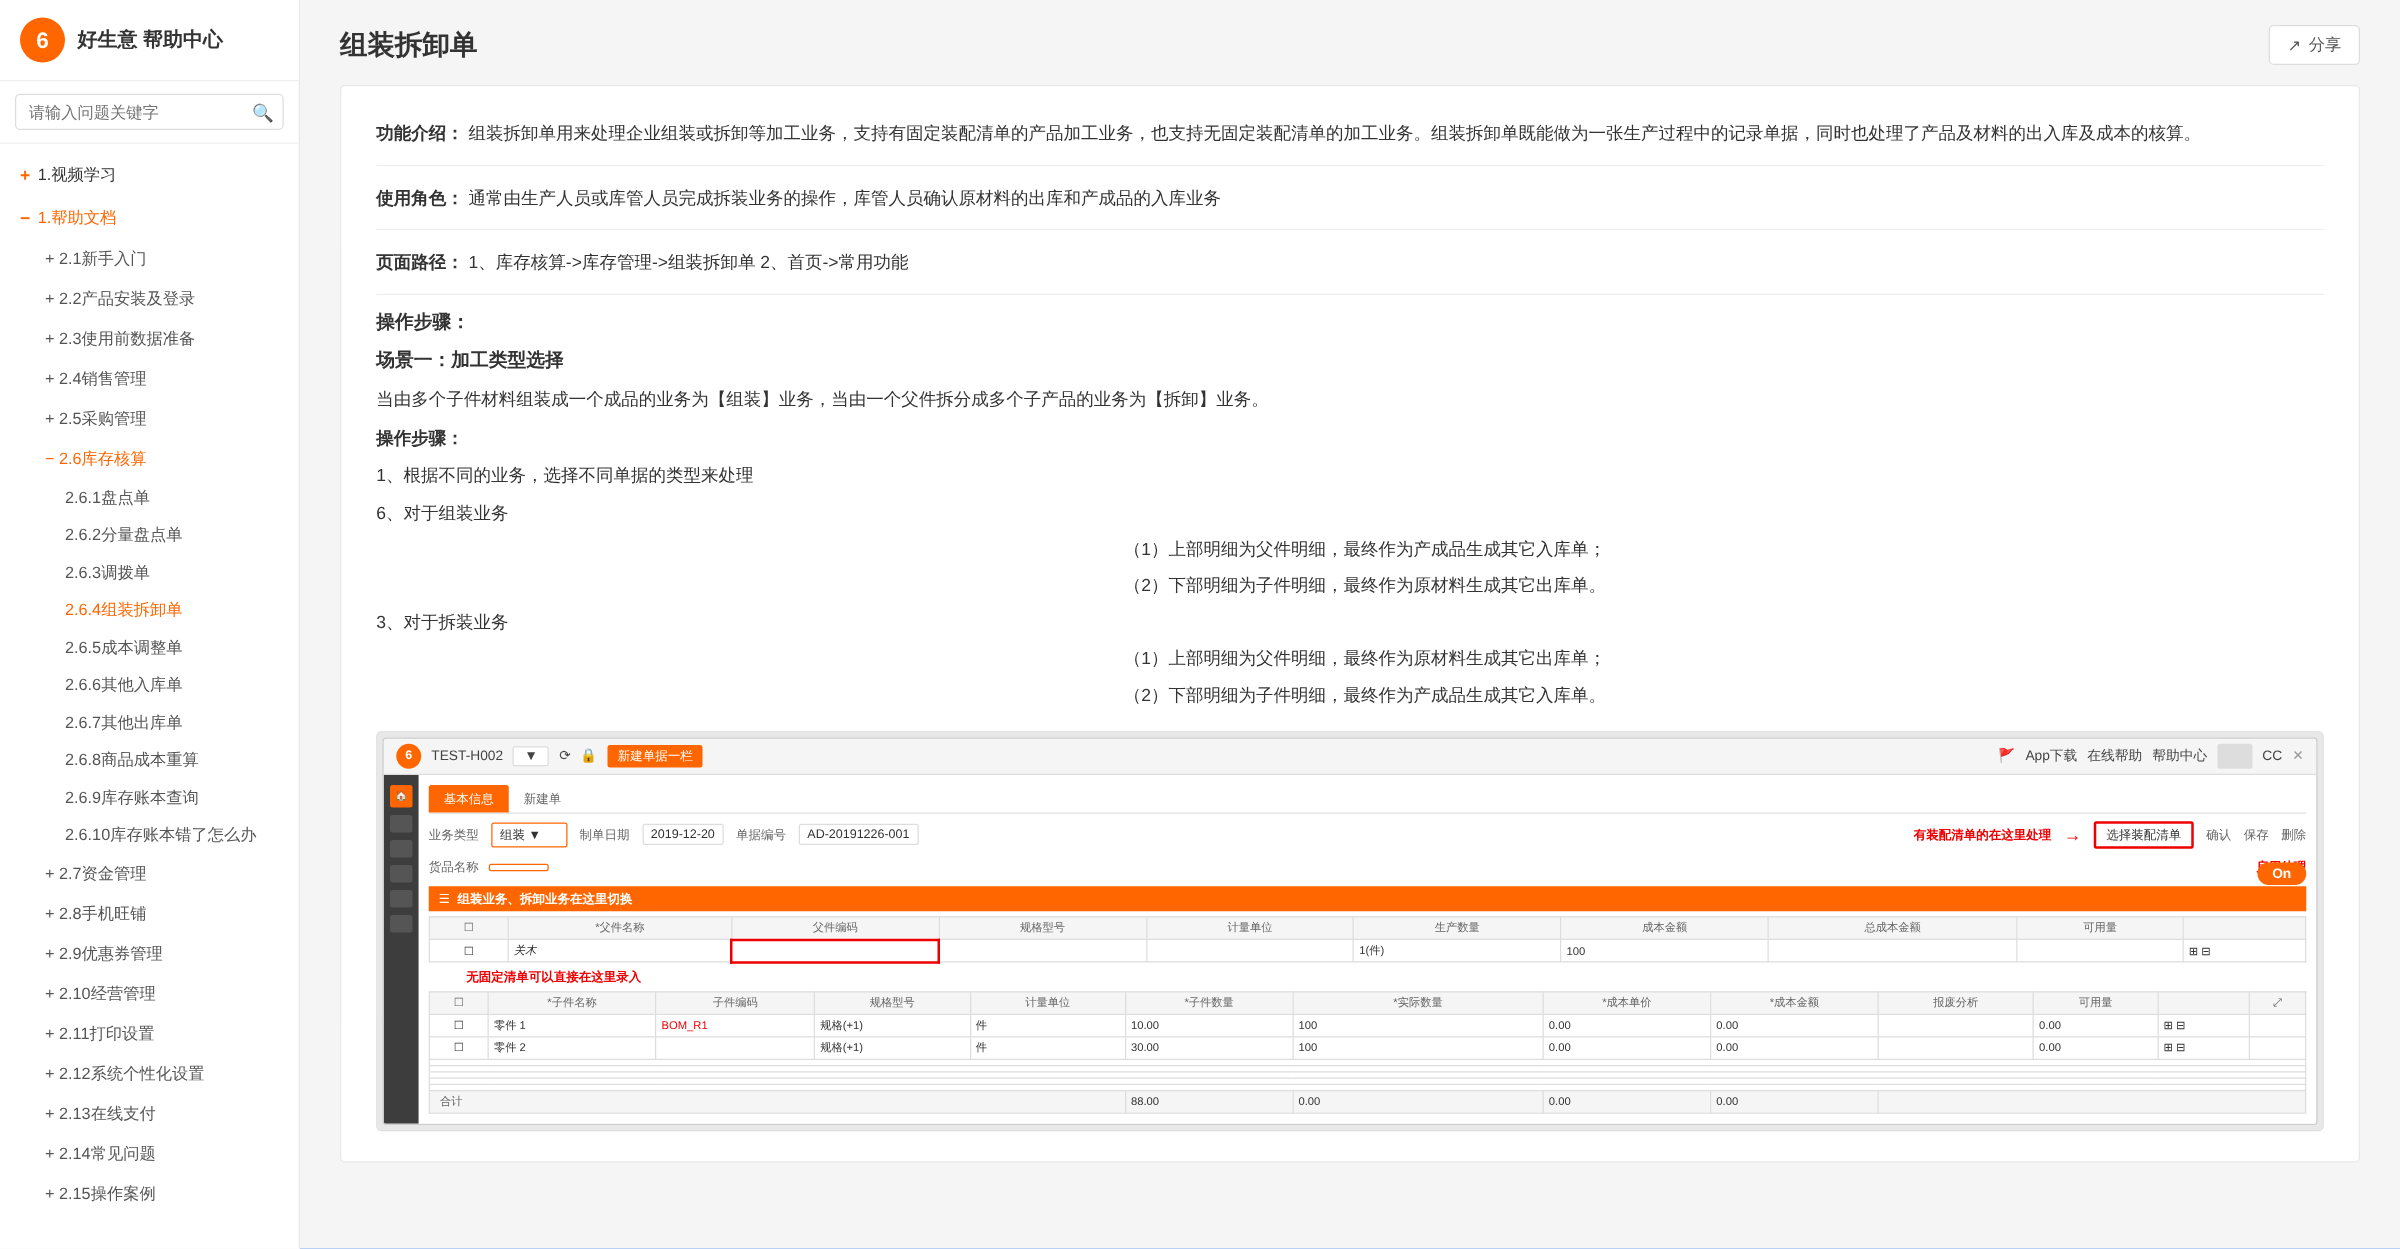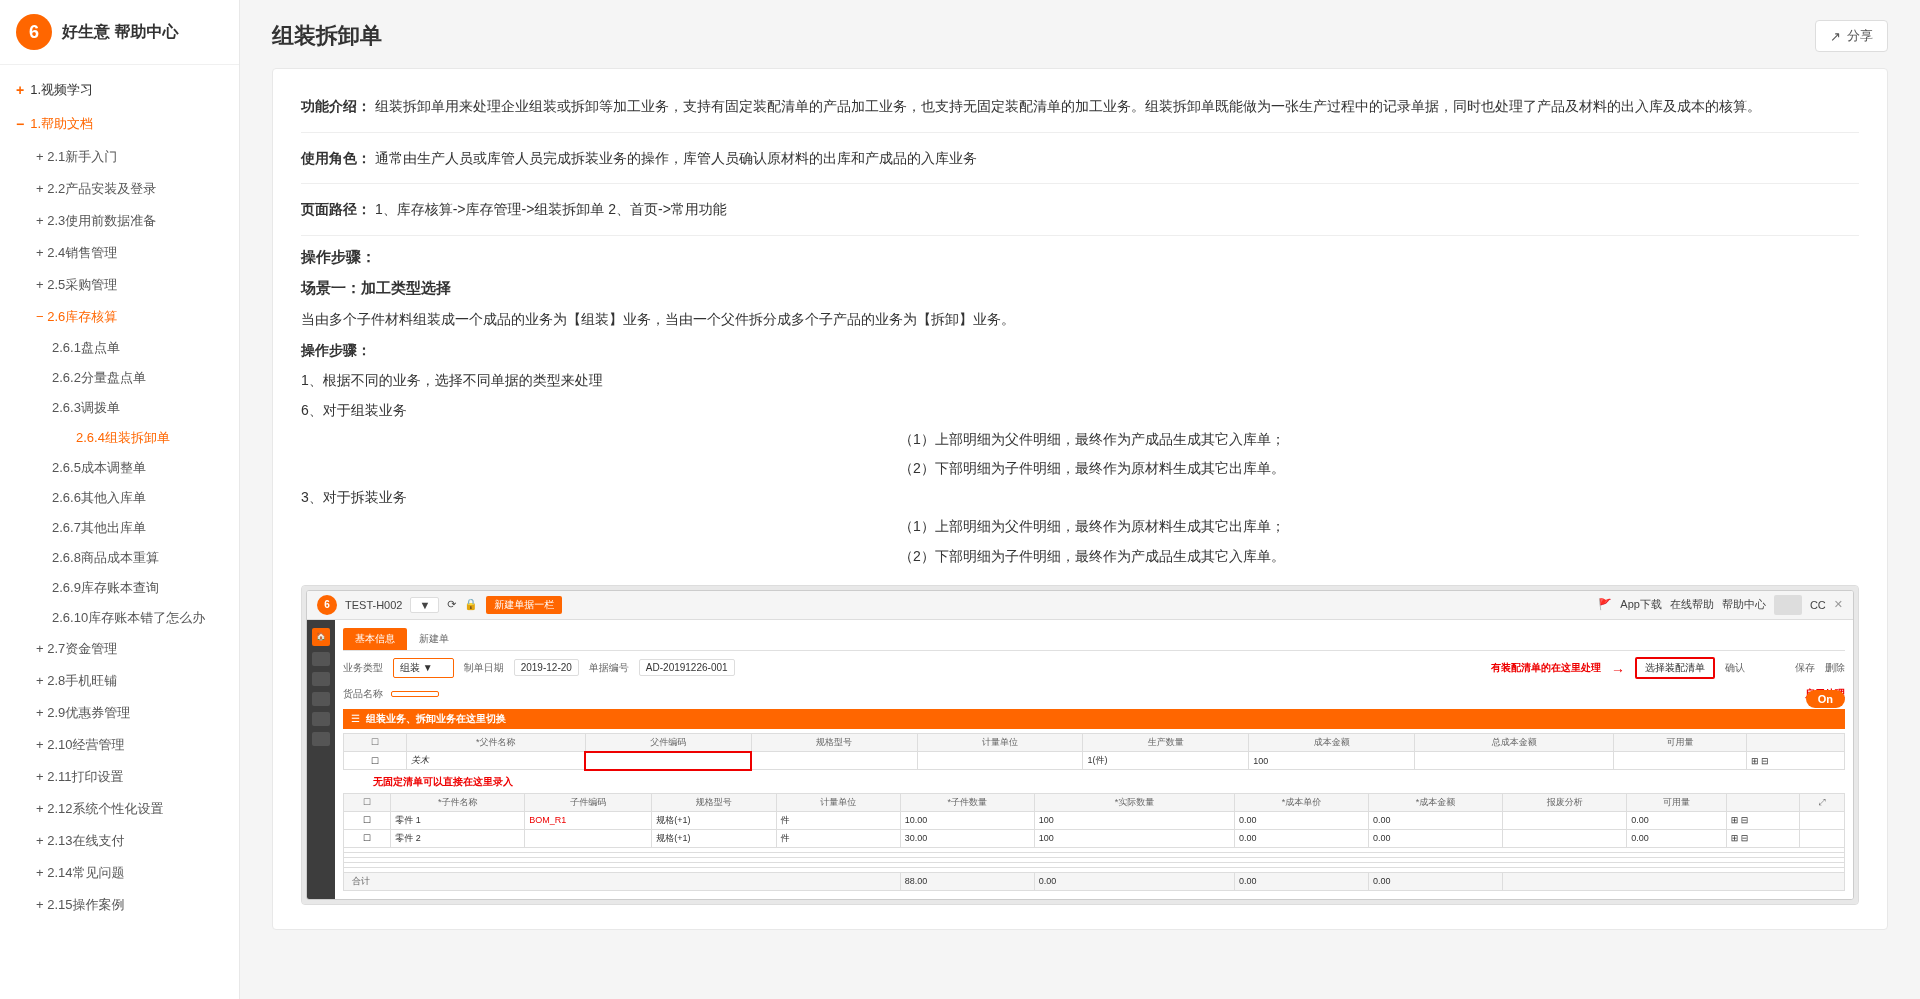--- a/index.html
+++ b/index.html
@@ -125,21 +125,21 @@
       padding-left: 16px;
     }
 
     .nav-sub-sub-item {
       padding: 6px 0 6px 8px;
       font-size: 13px;
       color: #555;
       cursor: pointer;
       display: block;
     }
-    .nav-sub-sub-item.active { color: #f60; font-weight: 500; margin-left: 24px; }
+    .nav-sub-sub-item.active { color: #f60; font-weight: 500; }
 
     
     #main {
       flex: 1;
       display: flex;
       flex-direction: column;
       overflow: hidden;
       background: #3b82f6;
     }
 
@@ -245,20 +245,24 @@
   </style>
 </head>
 <body>
 
 <div id="sidebar">
   <div class="sidebar-header">
     <div class="logo-circle">
       <span>6</span>
     </div>
     <span class="logo-text">好生意 帮助中心</span>
+  </div>
+  <div class="search-box">
+    <input type="text" placeholder="请输入问题关键字" style="">
+    <span class="search-icon">🔍</span>
   </div>
   <nav class="sidebar-nav">
 
     <div class="nav-section">
       <div class="nav-section-title">
         <span class="plus-icon">+</span>
         <span>1.视频学习</span>
       </div>
     </div>
 
@@ -448,21 +452,21 @@
                   <span style="color:#666;">制单日期</span>
                   <div style="border:1px solid #ddd;padding:2px 6px;border-radius:2px;font-size:10px;">2019-12-20</div>
                   <span style="color:#666;">单据编号</span>
                   <div style="border:1px solid #ddd;padding:2px 6px;border-radius:2px;font-size:10px;">AD-20191226-001</div>
                   <span style="flex:1"></span>
 
                   <span style="color:#e00;font-size:10px;font-weight:bold;">有装配清单的在这里处理</span>
                   <span style="color:#e00;font-size:14px;">→</span>
                   <div style="border:2px solid #e00;padding:2px 8px;border-radius:2px;font-size:10px;color:#333;">选择装配清单</div>
                   <span style="font-size:10px;color:#666;">确认</span>
-                  <span style="font-size:10px;color:#666;margin-left:40px;">保存</span>
+                  <span style="font-size:10px;color:#666;">保存</span>
                   <span style="font-size:10px;color:#666;">删除</span>
                 </div>
 
                 <div style="display:flex;align-items:center;gap:8px;margin-bottom:8px;font-size:10px;">
                   <span style="color:#666;">货品名称</span>
                   <div style="border:1px solid #f60;padding:2px 40px 2px 6px;border-radius:2px;background:#fff;"></div>
                   <span style="flex:1"></span>
 
                   <span style="color:#e00;font-size:10px;font-weight:bold;">启用处理</span>
                 </div>

